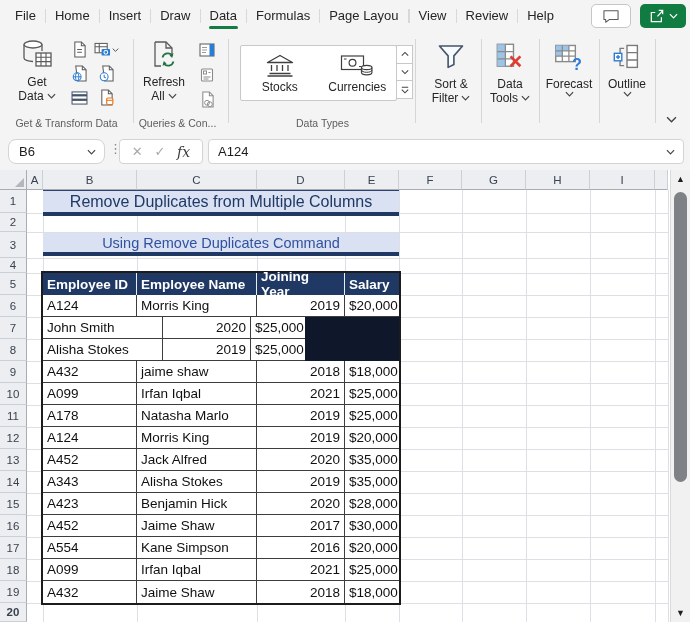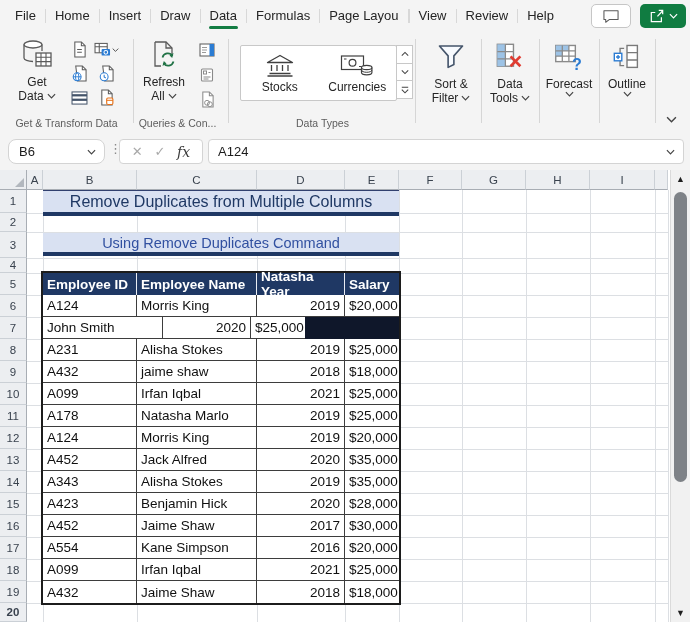--- a/index.html
+++ b/index.html
@@ -449,36 +449,35 @@
         <div class="gh" style="top: 433px;"></div>
       </div>
 
     <div class="band title">Remove Duplicates from Multiple Columns</div>
     <div class="band subtitle">Using Remove Duplicates Command</div>
 
     <div class="etable" id="etable">
         <div class="trow">
           <div class="thcell" style="width: 94px;">Employee ID</div>
           <div class="thcell" style="width: 120px;">Employee Name</div>
-          <div class="thcell" style="width: 88px;">Natasha Year</div>
+          <div class="thcell" style="width: 88px;">Joining Year</div>
           <div class="thcell" style="width: 54px;">Salary</div>
         </div>
         <div class="trow">
           <div class="tcell" style="width: 94px;">A124</div>
           <div class="tcell" style="width: 120px;">Morris King</div>
           <div class="tcell right" style="width: 88px;">2019</div>
           <div class="tcell" style="width: 54px;">$20,000</div>
         </div>
         <div class="trow">
           <div class="tcell" style="width: 120px;">John Smith</div>
           <div class="tcell right" style="width: 88px;">2020</div>
           <div class="tcell" style="width: 54px;">$25,000</div>
         </div>
         <div class="trow">
-          <div class="tcell" style="width: 94px;">A231</div>
           <div class="tcell" style="width: 120px;">Alisha Stokes</div>
           <div class="tcell right" style="width: 88px;">2019</div>
           <div class="tcell" style="width: 54px;">$25,000</div>
         </div>
         <div class="trow">
           <div class="tcell" style="width: 94px;">A432</div>
           <div class="tcell" style="width: 120px;">jaime shaw</div>
           <div class="tcell right" style="width: 88px;">2018</div>
           <div class="tcell" style="width: 54px;">$18,000</div>
         </div>

